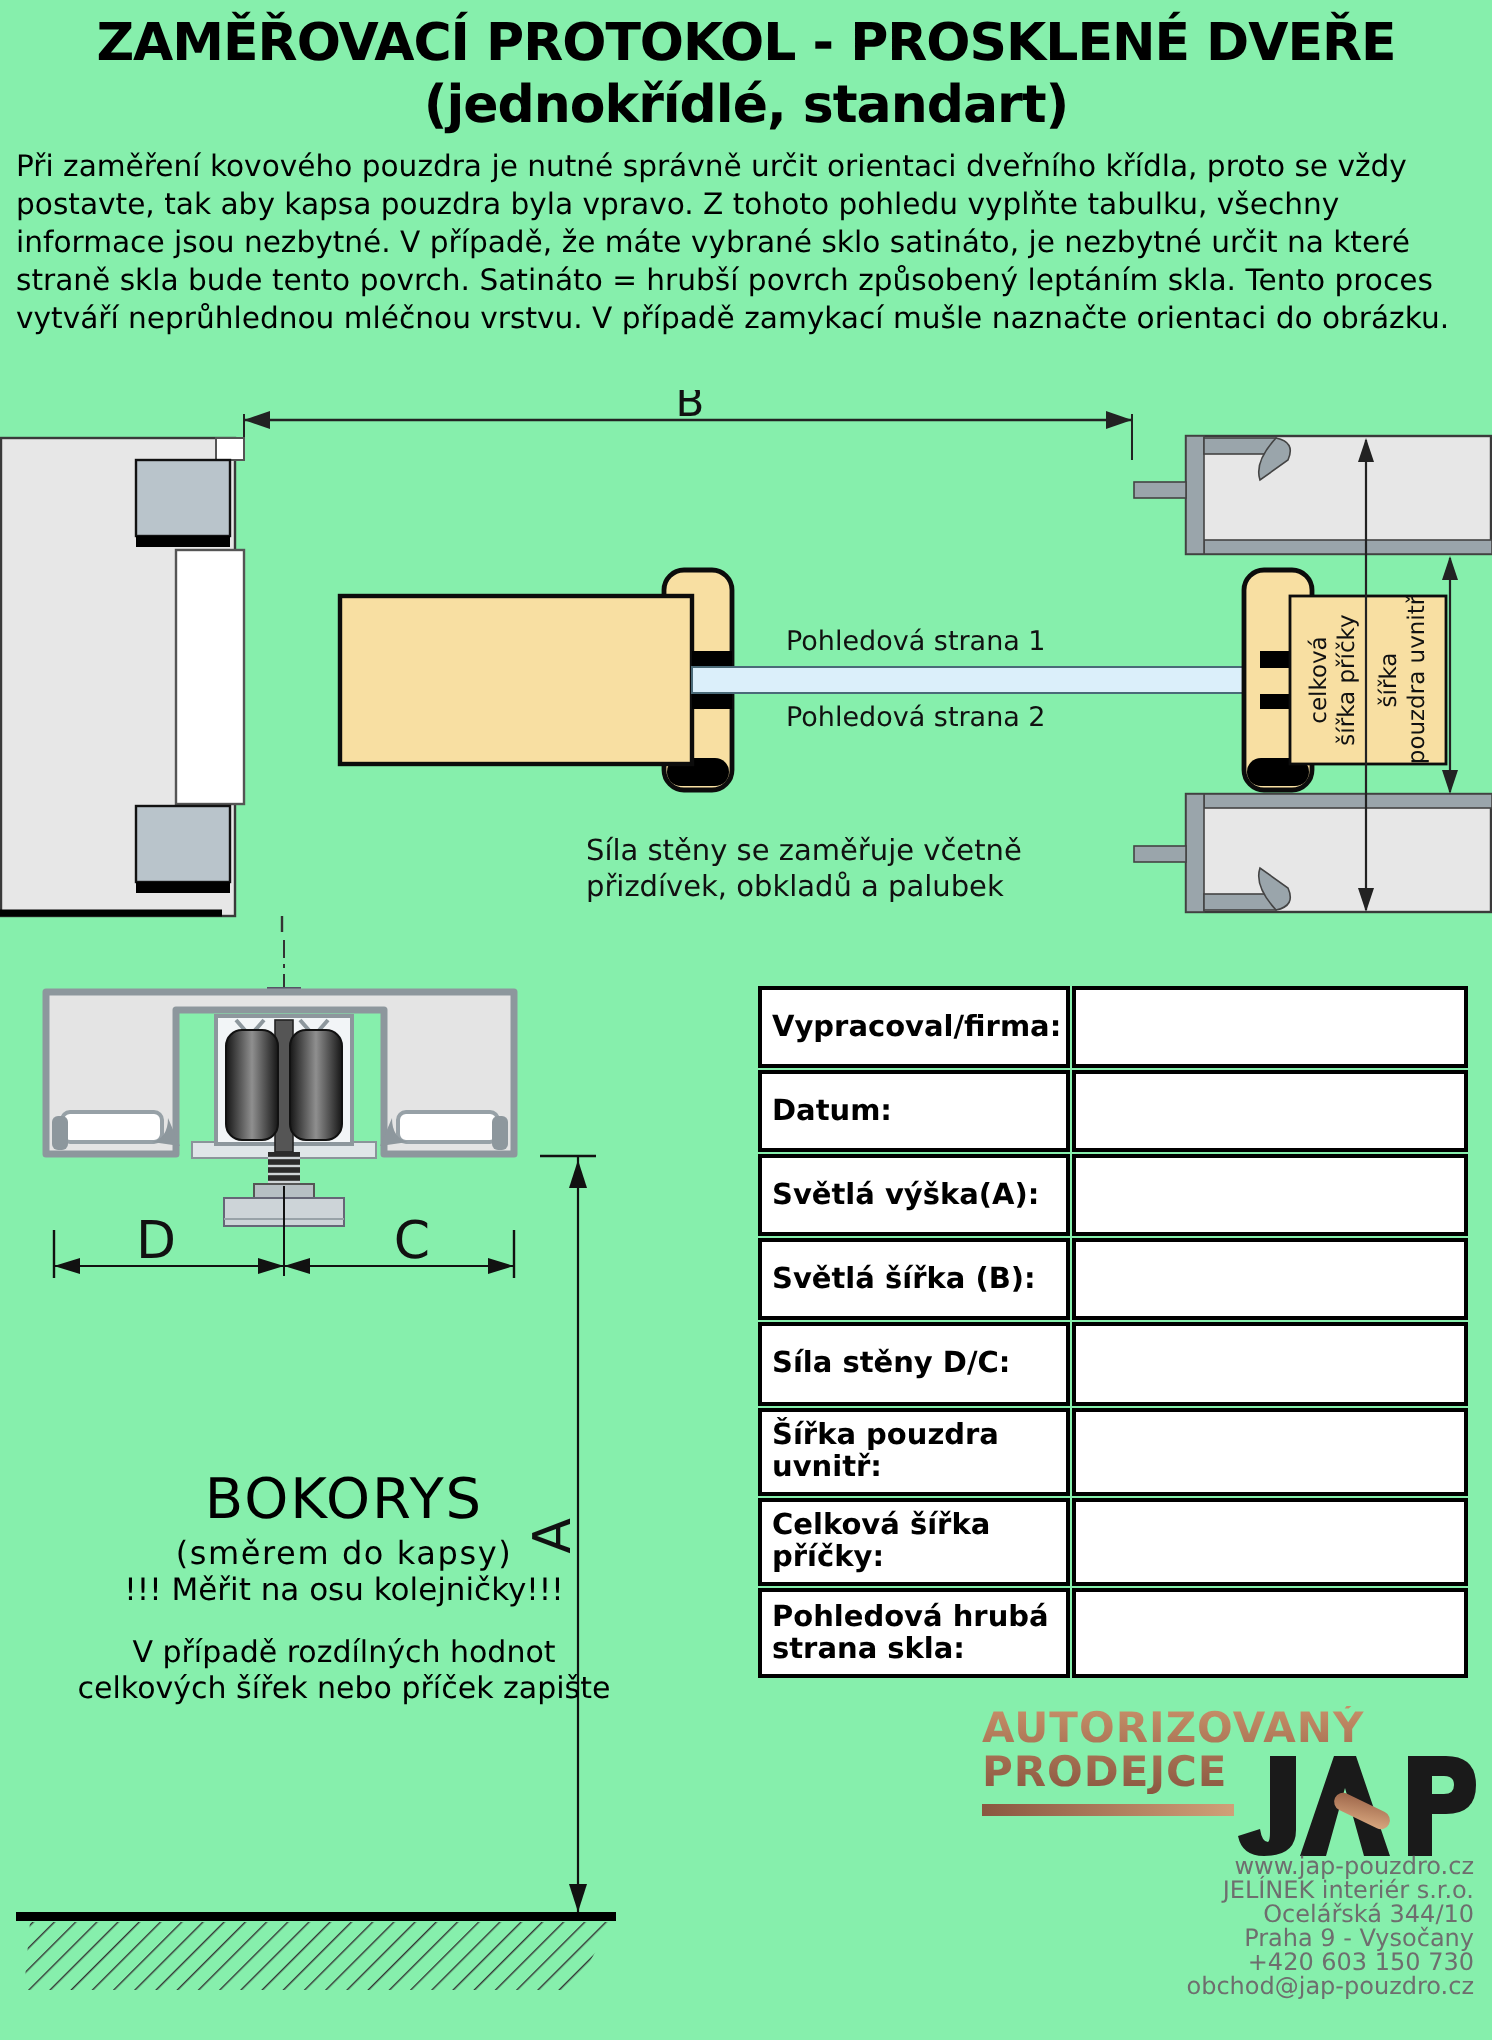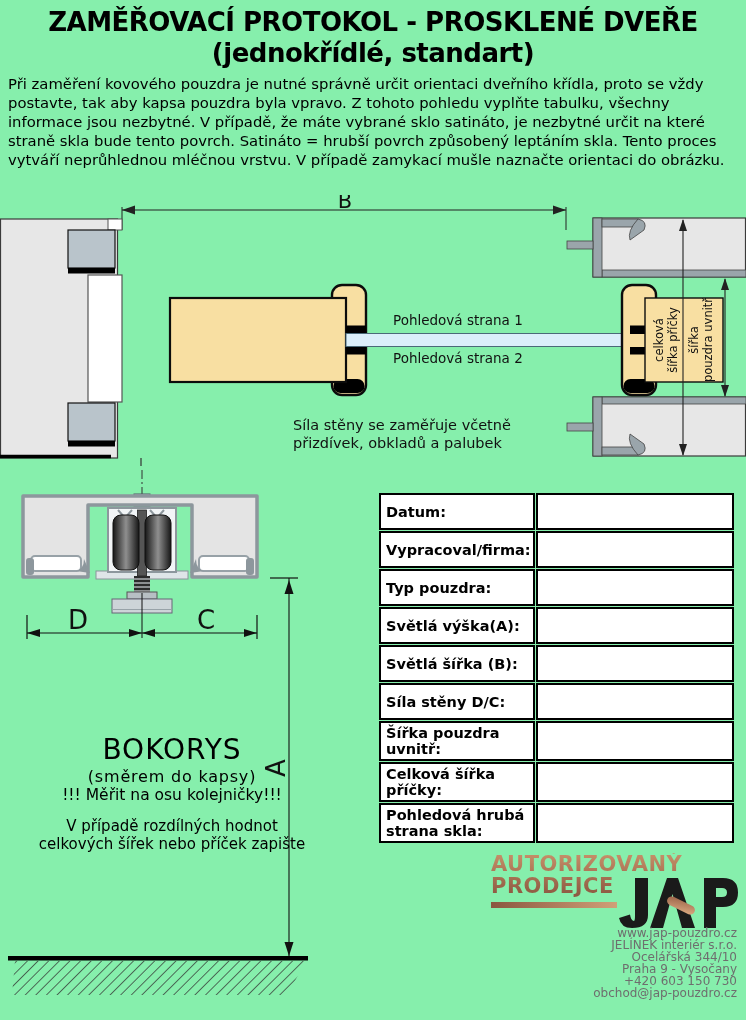--- a/index.html
+++ b/index.html
@@ -215,29 +215,25 @@
     </div>
   </div>
 
   <table class="form">
     <colgroup>
         <col style="width:156px">
         <col>
       </colgroup>
     <tbody>
       <tr>
+          <td>Vypracoval/firma:</td>
+          <td></td>
+        </tr>
+      <tr>
           <td>Datum:</td>
-          <td></td>
-        </tr>
-      <tr>
-          <td>Vypracoval/firma:</td>
-          <td></td>
-        </tr>
-      <tr>
-          <td>Typ pouzdra:</td>
           <td></td>
         </tr>
       <tr>
           <td>Světlá výška(A):</td>
           <td></td>
         </tr>
       <tr>
           <td>Světlá šířka (B):</td>
           <td></td>
         </tr>

